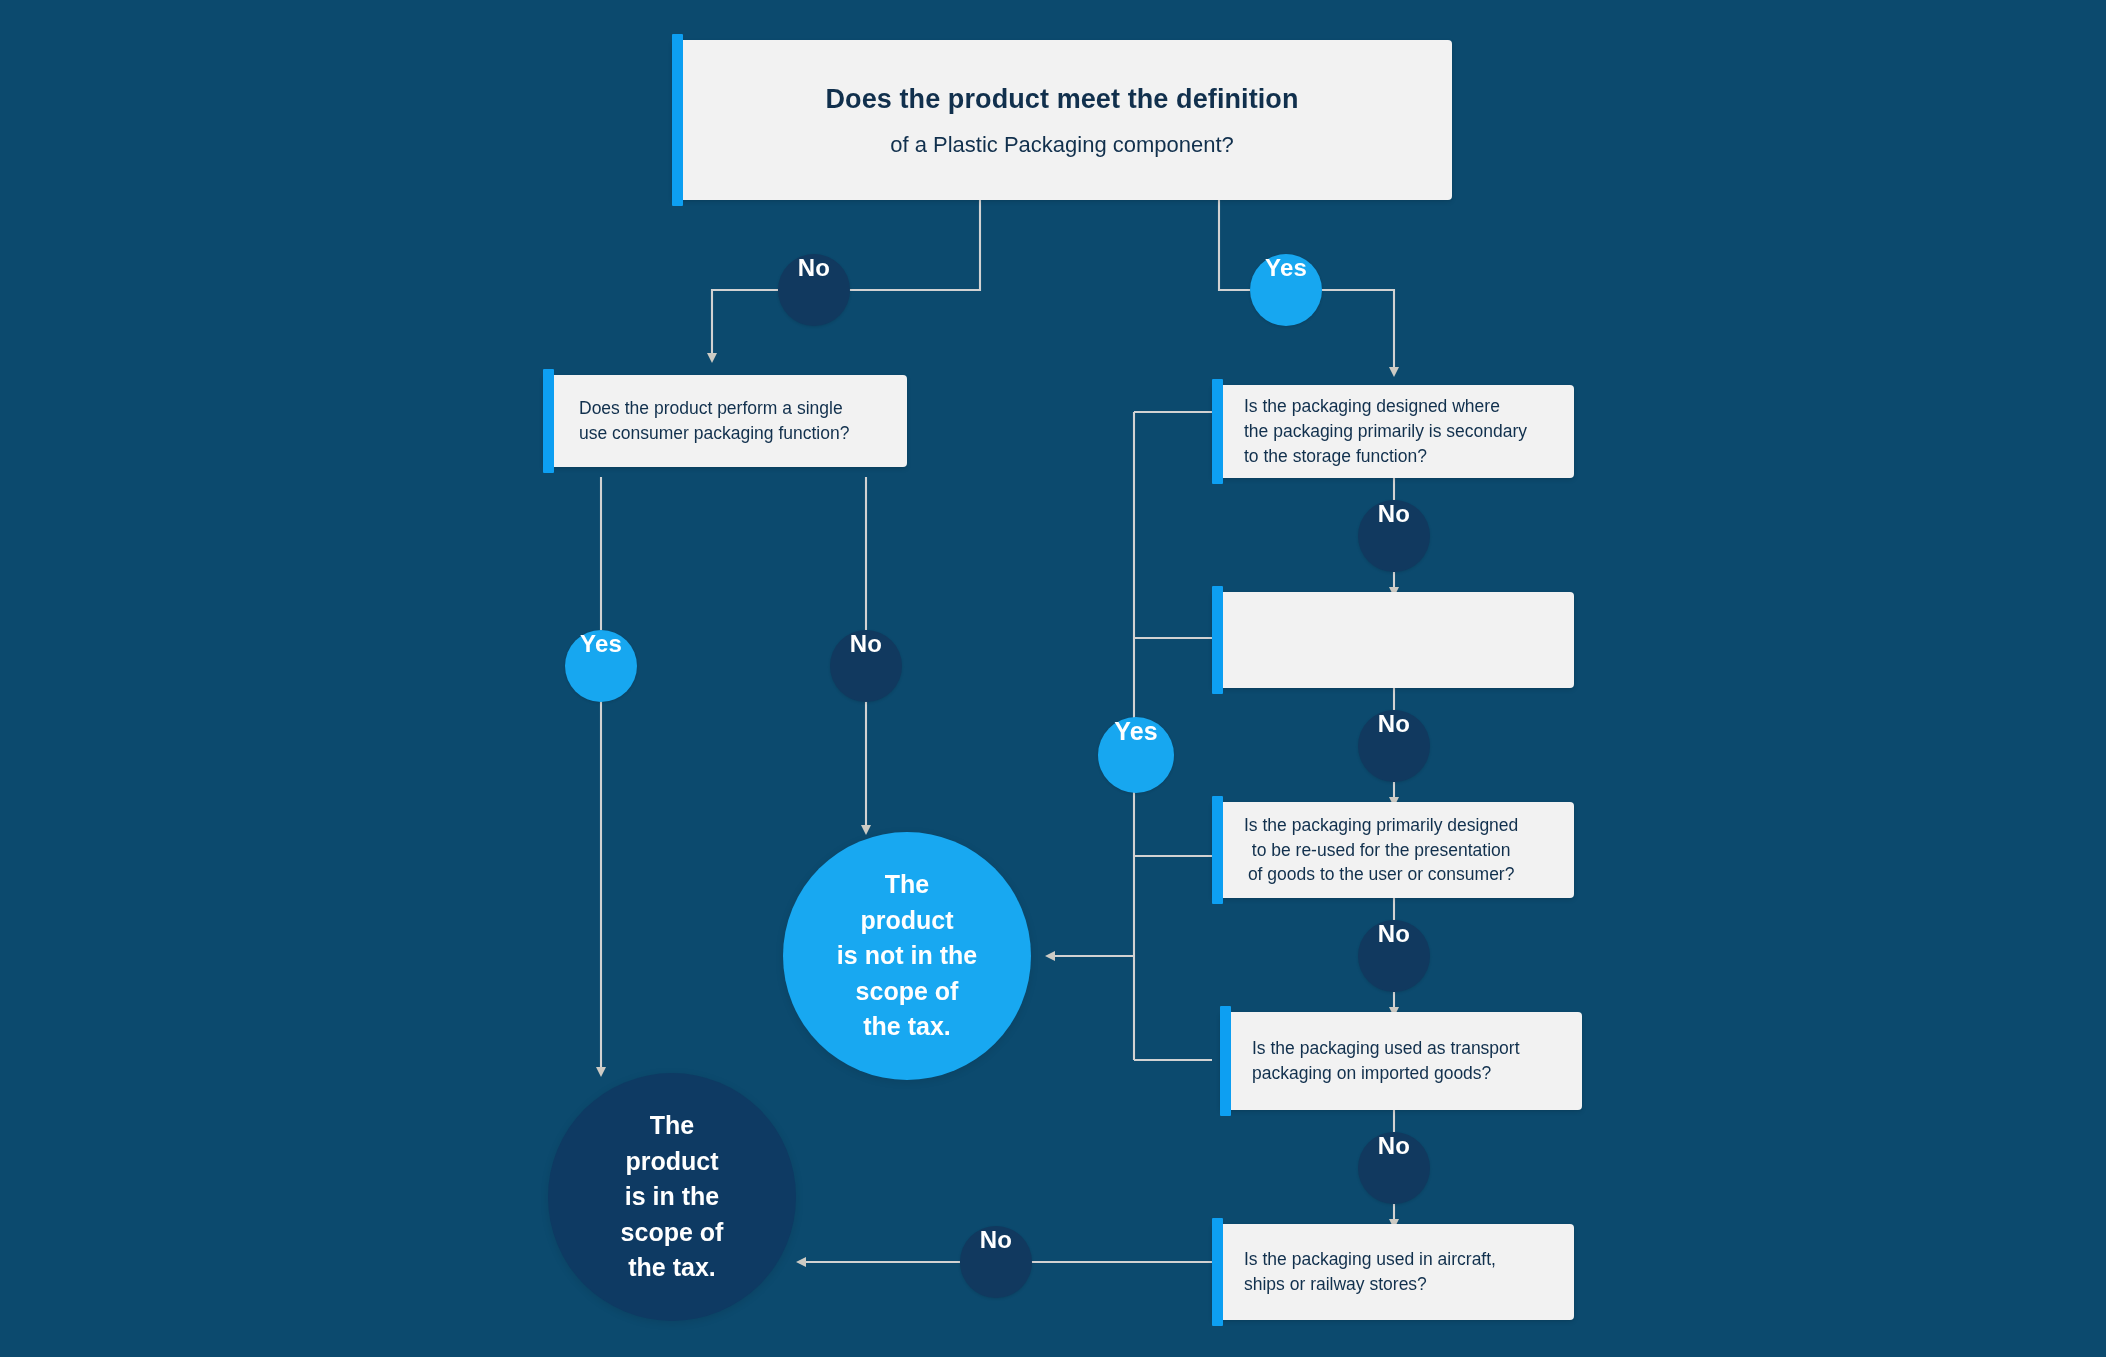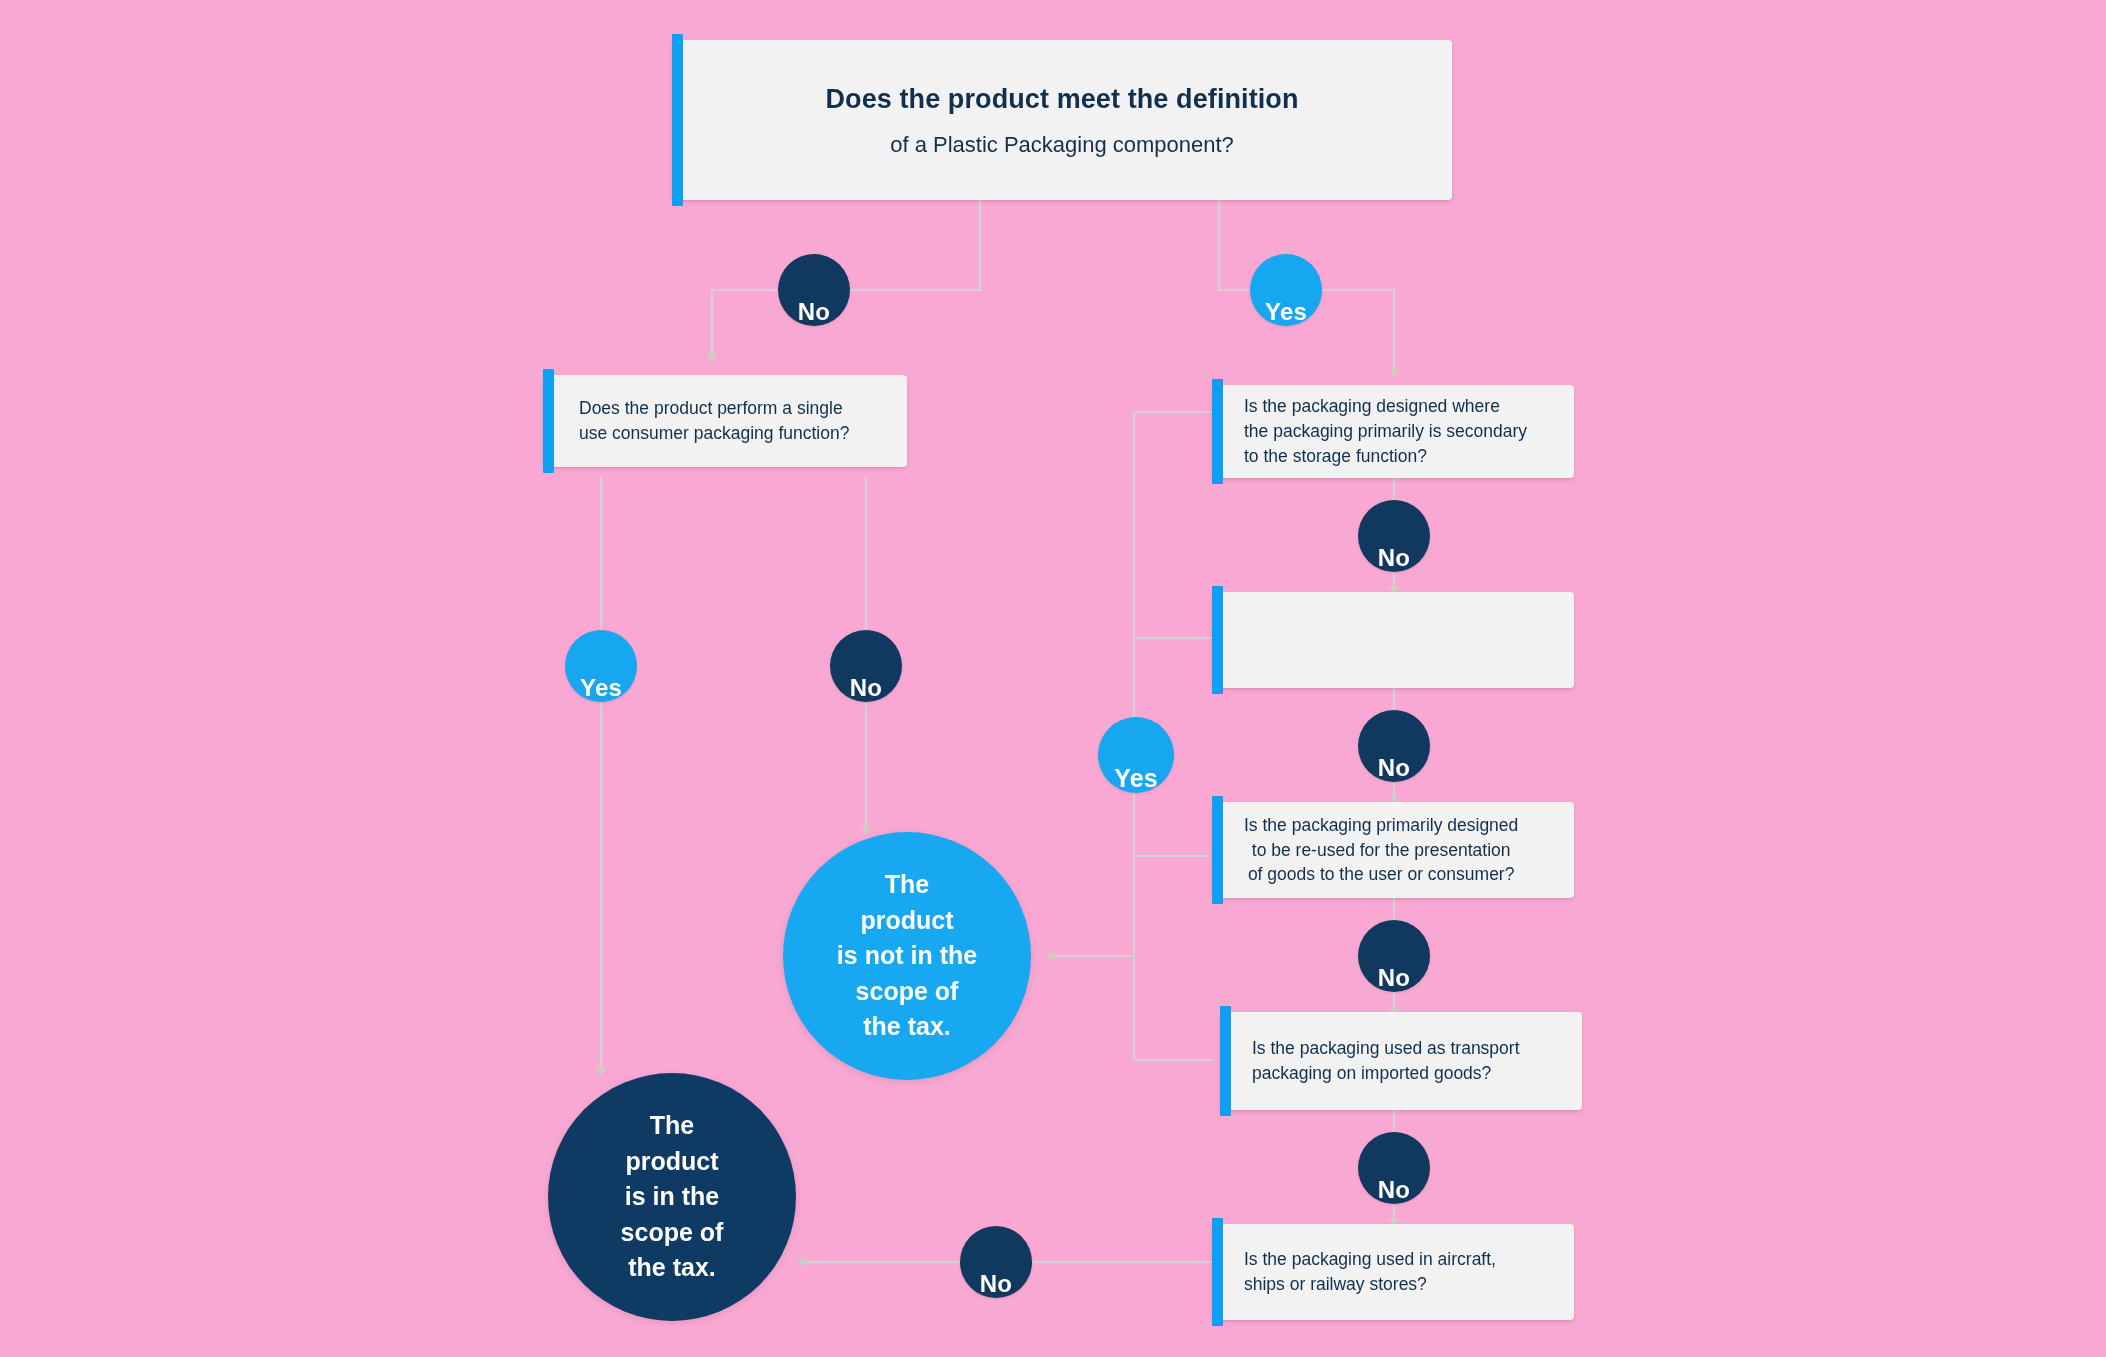--- a/index.html
+++ b/index.html
@@ -9,21 +9,21 @@
     background: #ffffff;
   }
   body {
     font-family: "Liberation Sans", sans-serif;
     -webkit-font-smoothing: antialiased;
   }
   #stage {
     position: relative;
     width: 2106px;
     height: 1357px;
-    background: #f9a8d4;
+    background: #0c4a6e;
     overflow: hidden;
   }
   #wires {
     position: absolute;
     left: 0; top: 0;
     width: 2106px;
     height: 1357px;
     pointer-events: none;
   }
 
@@ -84,21 +84,21 @@
   }
   .qbox.small.wideindent .qtext {
     padding-left: 32px;
   }
 
   
   .pill {
     position: absolute;
     border-radius: 50%;
     display: flex;
-    align-items: flex-end;
+    align-items: flex-start;
     justify-content: center;
     color: #ffffff;
     font-weight: 700;
     letter-spacing: 0.2px;
     box-shadow: 0 1px 3px rgba(0,0,0,0.12);
     z-index: 5;
   }
   .pill.no  { background: #11395f; }
   .pill.yes { background: #17a7f0; }
 

